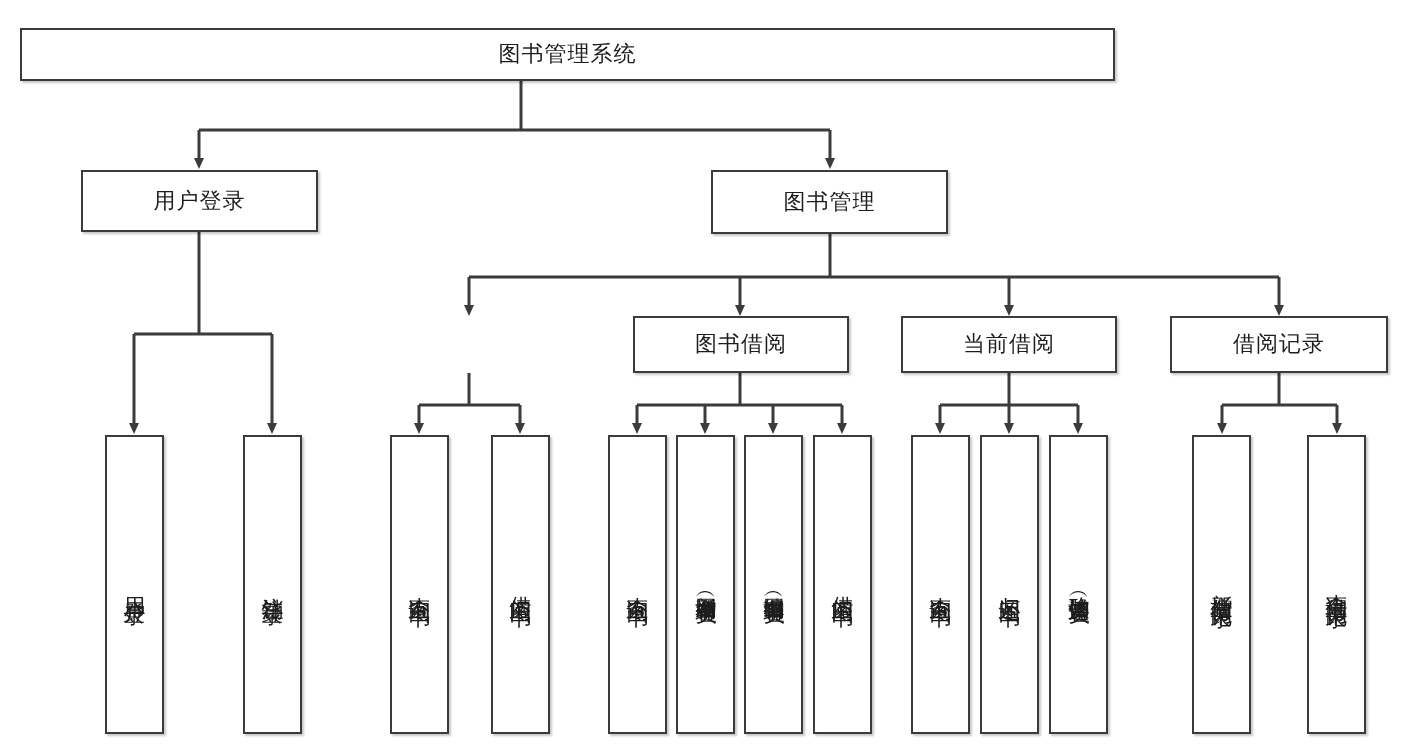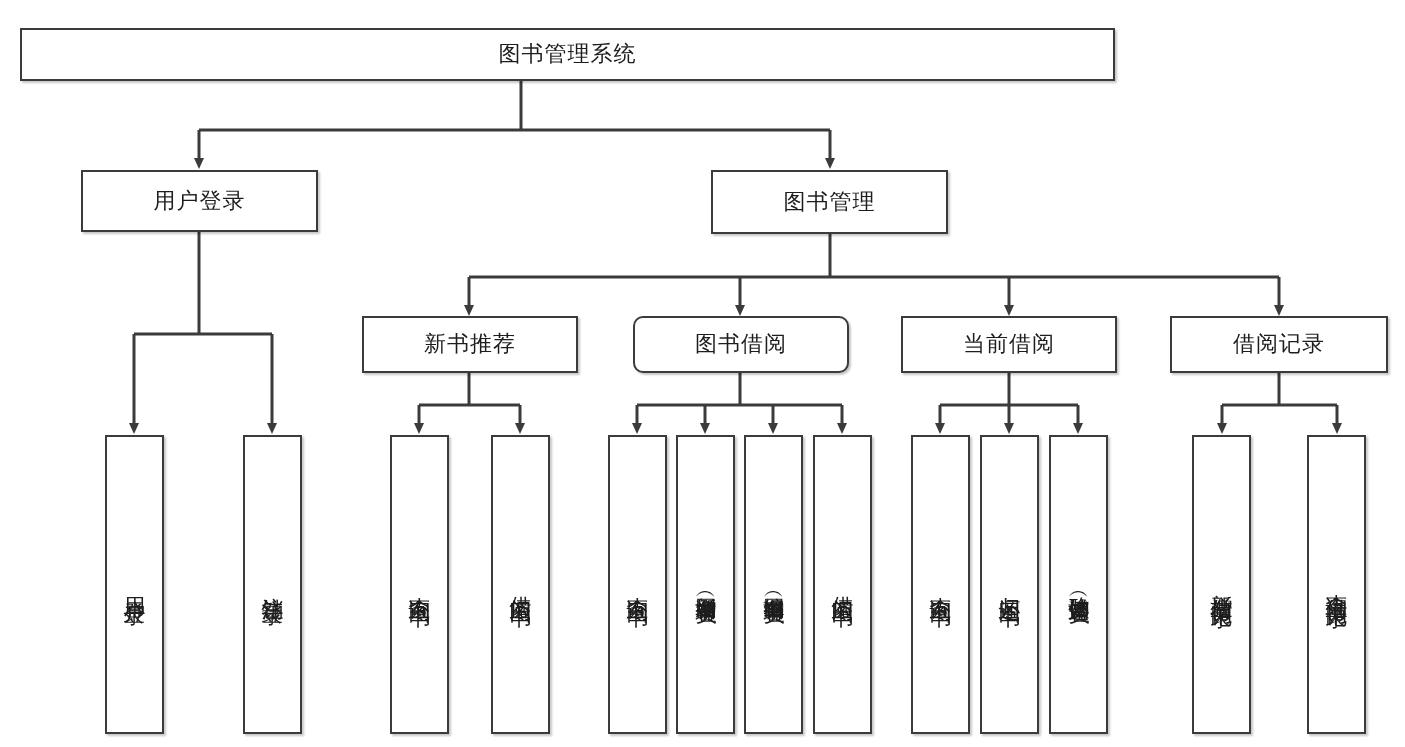--- a/index.html
+++ b/index.html
@@ -120,22 +120,21 @@
       <path d="M1222,405 L1222,425" marker-end="url(#arrow)"></path>
       <path d="M1337,405 L1337,425" marker-end="url(#arrow)"></path>
     </g>
   </svg>
 
   <div class="node horizontal" style="left:20px; top:13px; width:1095px; height:53px;margin-top:15px;">图书管理系统</div>
 
   <div class="node horizontal" style="left:81px; top:170px; width:237px; height:62px;">用户登录</div>
   <div class="node horizontal" style="left:711px; top:170px; width:237px; height:64px;">图书管理</div>
 
-  <div class="node horizontal" style="left:362px; top:316px; width:216px; height:57px;">新书推荐</div>
-  <div class="node horizontal" style="left:633px; top:316px; width:216px; height:57px;border-radius:10px;">图书借阅</div>
+  <div class="node horizontal" style="left:633px; top:316px; width:216px; height:57px;">图书借阅</div>
   <div class="node horizontal" style="left:1170px; top:316px; width:218px; height:57px;">借阅记录</div>
   <div class="node horizontal" style="left:901px; top:316px; width:216px; height:57px;">当前借阅</div>
 
   <div class="node vertical" style="left:105px; top:435px; width:59px; height:299px;">用户登录</div>
   <div class="node vertical" style="left:243px; top:435px; width:59px; height:299px;">注销登录</div>
 
   <div class="node vertical" style="left:390px; top:435px; width:59px; height:299px;">查询图书</div>
   <div class="node vertical" style="left:491px; top:435px; width:59px; height:299px;">借阅图书</div>
 
   <div class="node vertical" style="left:608px; top:435px; width:59px; height:299px;">查询图书</div>

